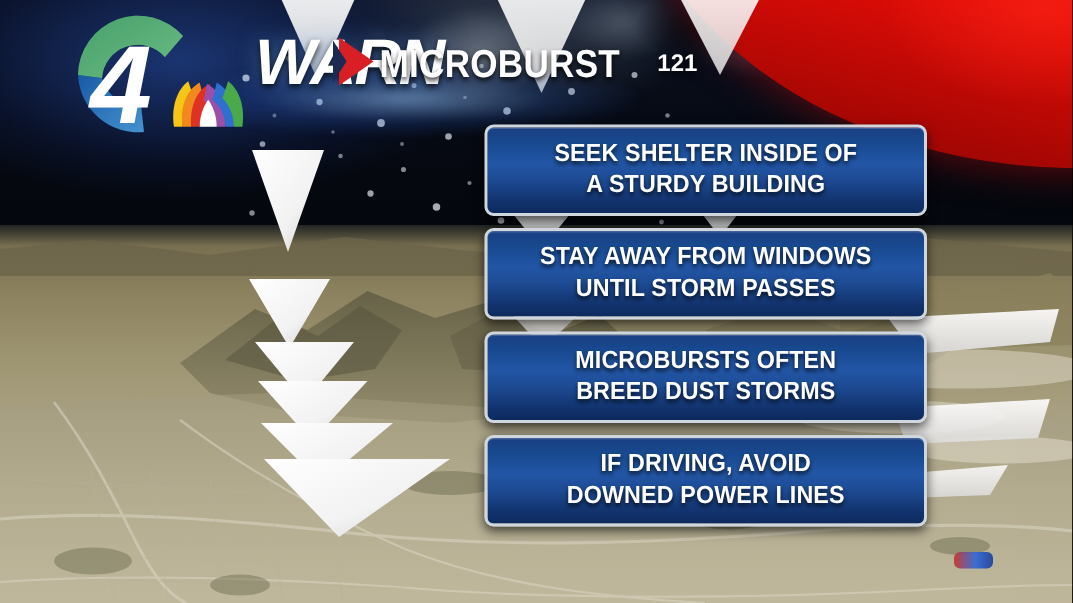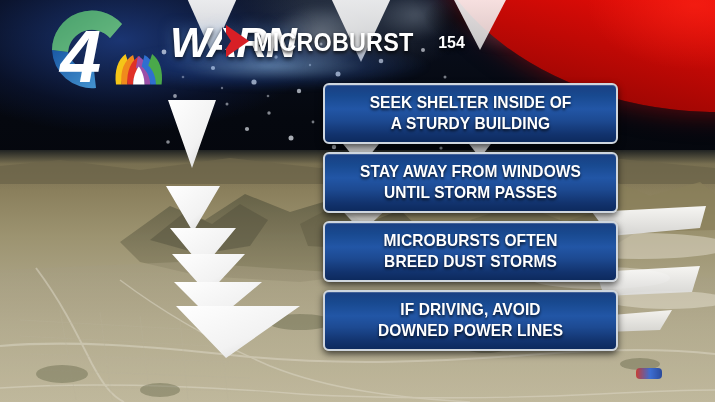--- a/index.html
+++ b/index.html
@@ -277,21 +277,21 @@
     <div class="fourwarn-txt">WARN</div>
   </div>
 
   <svg style="position:absolute;left:222px;top:22px;" width="30" height="38" viewBox="0 0 30 38">
     <path d="M4,3 L27,19 L4,35 Z" fill="#d81f26"></path>
     <path d="M0,5 L9,19 L0,33 Z" fill="#1b2a52"></path>
   </svg>
 
   <div class="title">
     <span class="title-main">MICROBURST</span>
-    <span class="title-sub">154</span>
+    <span class="title-sub">121</span>
   </div>
 
   <div class="boxes">
 
     <div class="infobox">
       <span class="ln">SEEK SHELTER INSIDE OF</span>
       <span class="ln">A STURDY BUILDING</span>
     </div>
 
     <div class="infobox">

